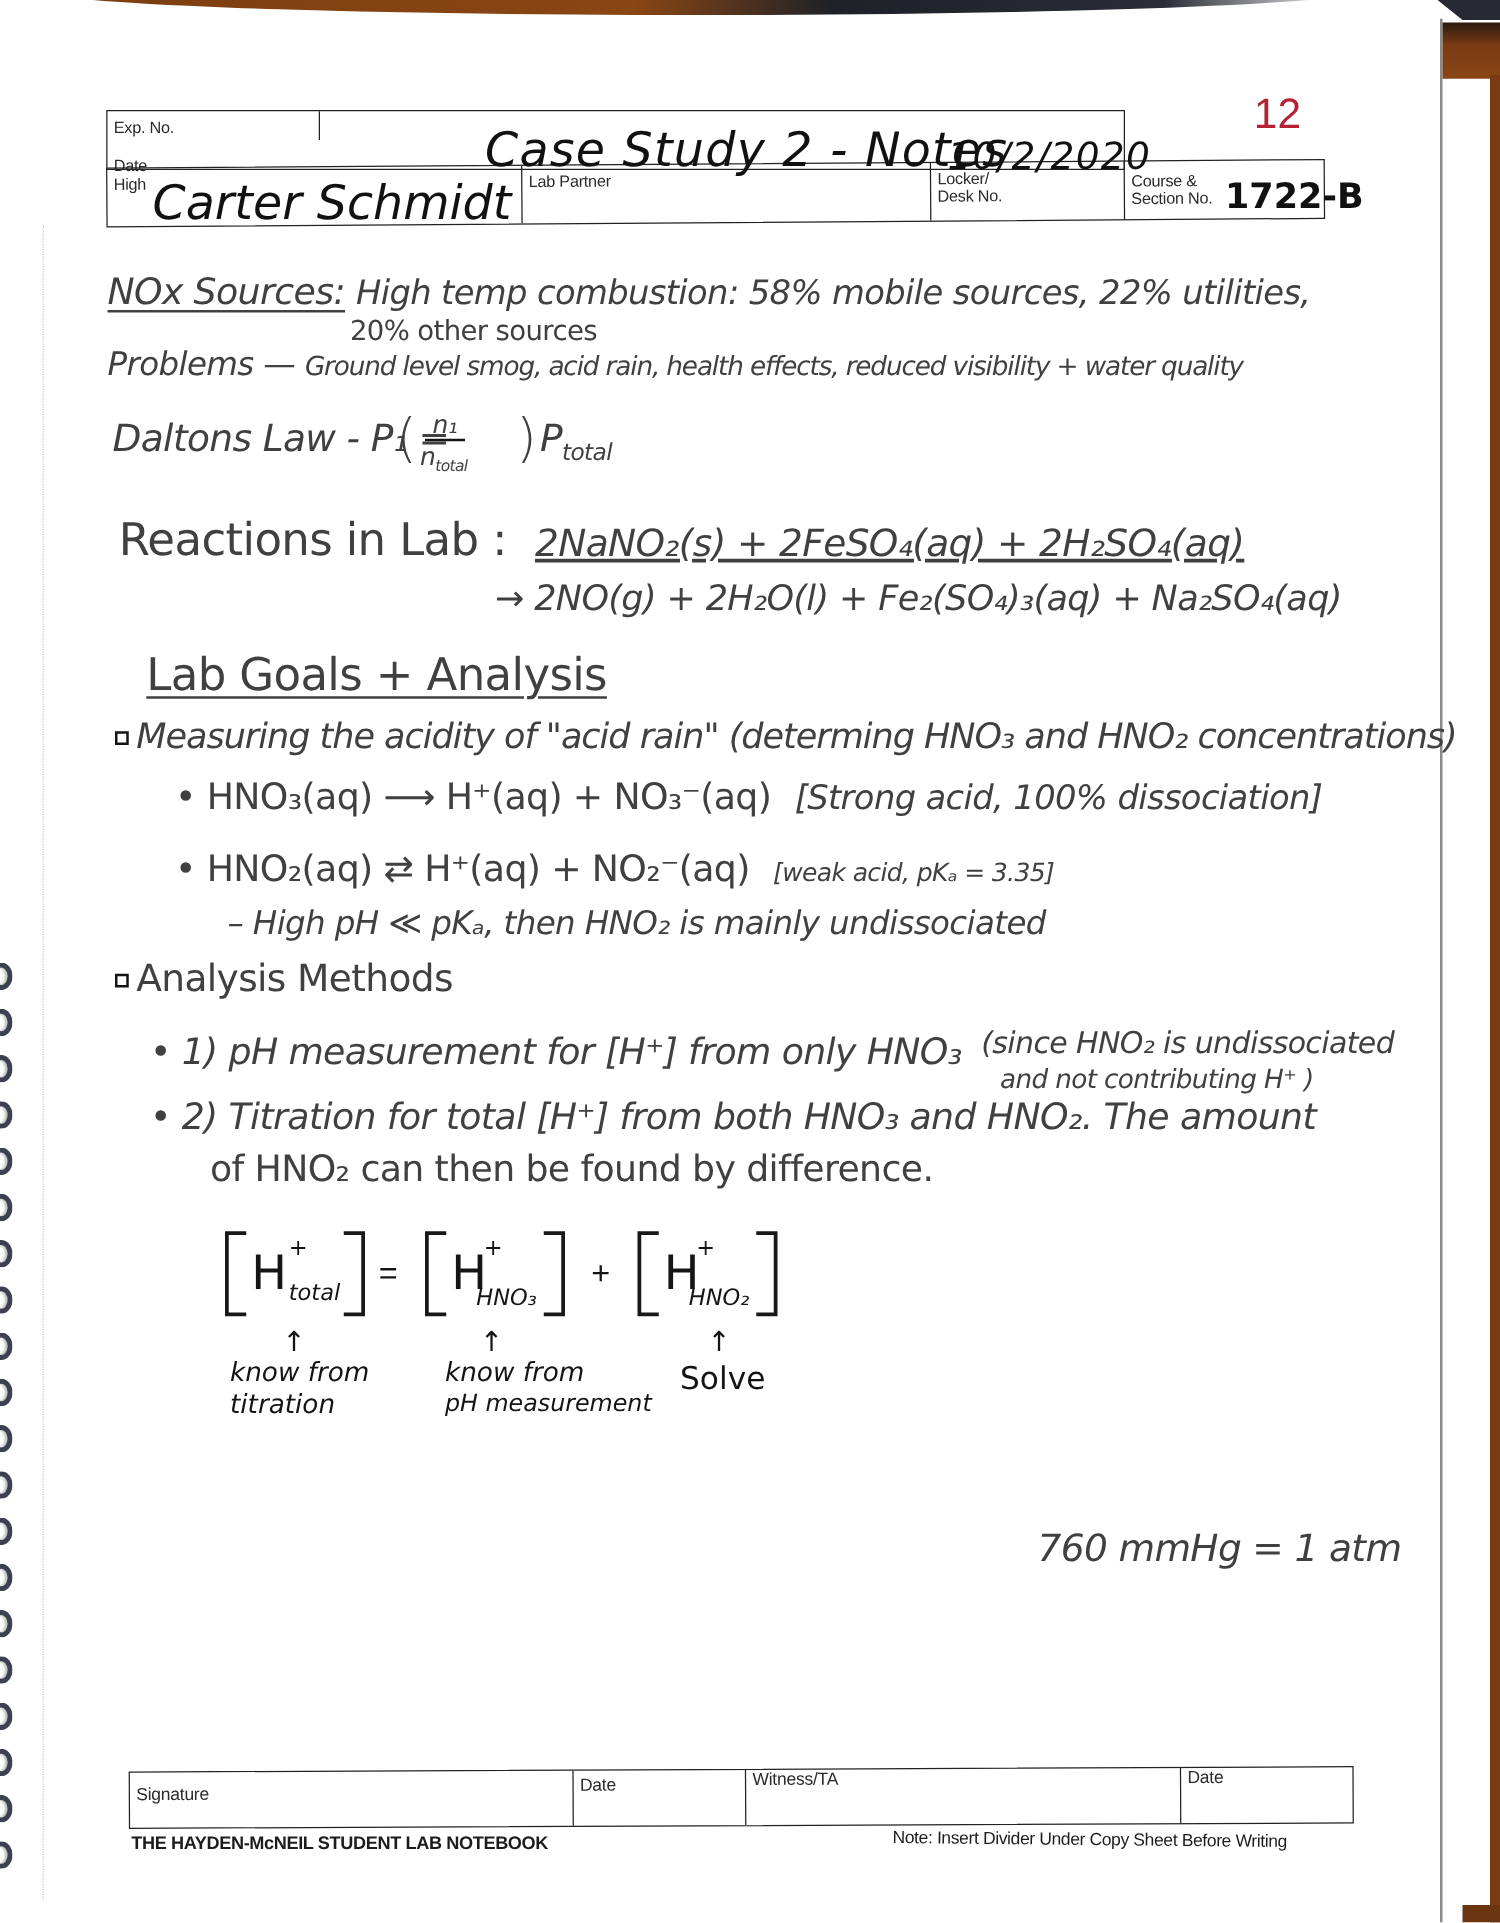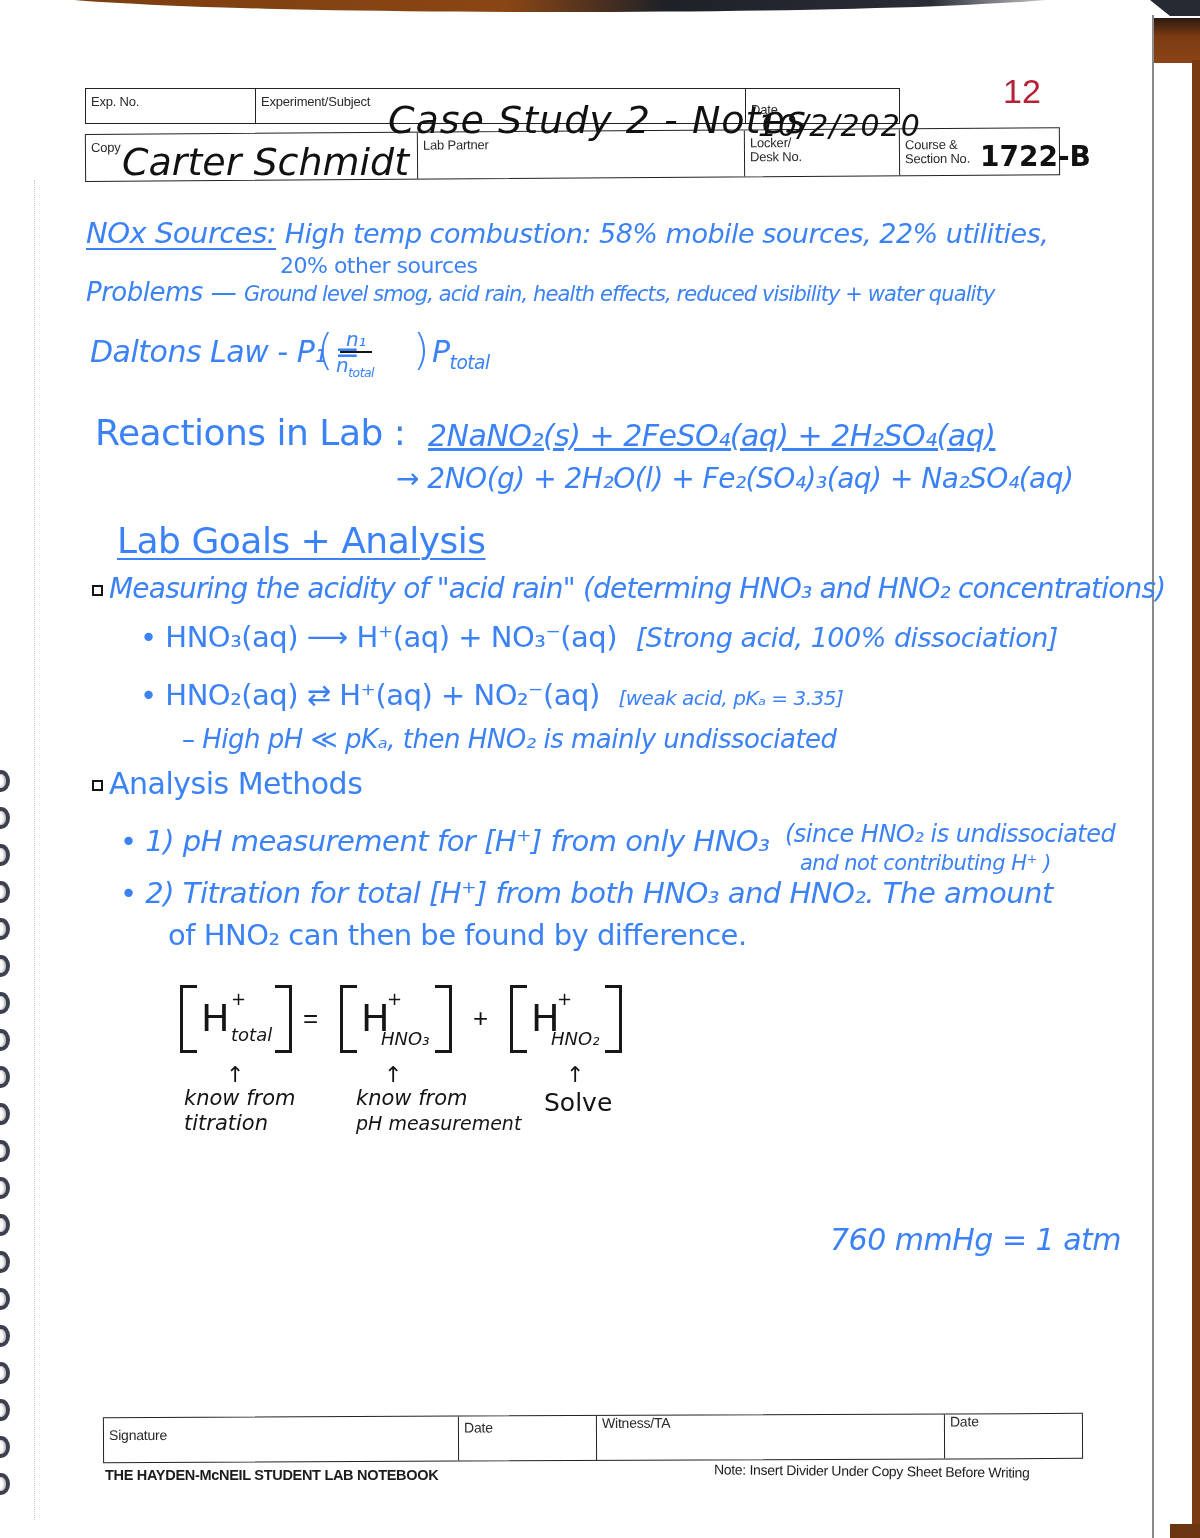--- a/index.html
+++ b/index.html
@@ -42,32 +42,32 @@
     margin-bottom: 15px; background: transparent;
     box-shadow: inset -2px 0 2px rgba(0,0,0,0.25);
   }
   .perforation {
     position: absolute; left: 34px; top: 180px; height: 1340px; width: 0;
     border-left: 1px dotted #c8c8c8;
   }
 
   
   .hdr { position: absolute; left: 85px; top: 88px; width: 975px; height: 96px; }
-  .hdr .row1 { position: absolute; left: 0; top: 0; width: 815px; height: 36px; border: 1.5px solid #222; display: flex; }
+  .hdr .row1 { position: absolute; left: 0; top: 0; width: 815px; height: 48px; border: 1.5px solid #222; display: flex; flex-direction: column; }
   .hdr .row2 { position: absolute; left: 0; top: 46px; width: 975px; height: 48px; border: 1.5px solid #222; display: flex; transform: rotate(-0.4deg); transform-origin: left center; }
   .cell { position: relative; border-right: 1.5px solid #222; height: 100%; }
   .cell:last-child { border-right: none; }
   .lbl { position: absolute; left: 5px; top: 6px; font-size: 13px; color: #2a2a2a; line-height: 14px; letter-spacing: -0.2px; }
   .hw { font-family: "DejaVu Sans", sans-serif; font-style: italic; color: #111; }
   .hdr-val { position: absolute; white-space: nowrap; }
 
   .page-number { position: absolute; left: 1003px; top: 72px; font-size: 34px; color: #b52235; font-family: "Liberation Sans", sans-serif; }
 
   
-  .note { position: absolute; white-space: nowrap; font-family: "DejaVu Sans", sans-serif; font-style: italic; color: #3b82f6; letter-spacing: -0.5px; }
+  .note { position: absolute; white-space: nowrap; font-family: "DejaVu Sans", sans-serif; font-style: italic; color: #404040; letter-spacing: -0.5px; }
   .u { text-decoration: underline; text-underline-offset: 5px; text-decoration-thickness: 2px; }
   .box-bullet { display: inline-block; width: 11px; height: 11px; border: 2px solid #141414; margin-right: 6px; vertical-align: middle; }
   sub, sup { font-size: 62%; }
 
   
   .eq { position: absolute; left: 175px; top: 985px; width: 470px; height: 75px; }
   .bracket-term { position: absolute; top: 0; height: 68px; border: 3px solid #181818; border-top-width: 3px; border-bottom-width: 3px; }
   .bracket-term::before { content: ""; }
   .bt-inner-mask { position: absolute; top: -4px; bottom: -4px; left: 14px; right: 14px; background: #fff; }
   .bt-H { position: absolute; left: 18px; top: 8px; font-size: 38px; font-family: "DejaVu Sans", sans-serif; }
@@ -117,30 +117,27 @@
   <div class="coil"></div>
 </div>
 
 <div class="page-number">12</div>
 
 <div class="hdr">
   <div class="row1">
     <div class="cell" style="width:170px">
       <span class="lbl">Exp. No.</span>
     </div>
-    <div class="cell" style="width:490px">
-      <span class="lbl">Experiment/Subject</span>
-    </div>
     <div class="cell" style="width:152px">
       <span class="lbl" style="top:14px">Date</span>
     </div>
   </div>
   <div class="row2">
     <div class="cell" style="width:332px">
-      <span class="lbl">Copy</span>
+      <span class="lbl">High</span>
     </div>
     <div class="cell" style="width:327px">
       <span class="lbl">Lab Partner</span>
     </div>
     <div class="cell" style="width:155px">
       <span class="lbl">
         <span>Locker/</span><br>
         <span>Desk No.</span>
       </span>
     </div>

